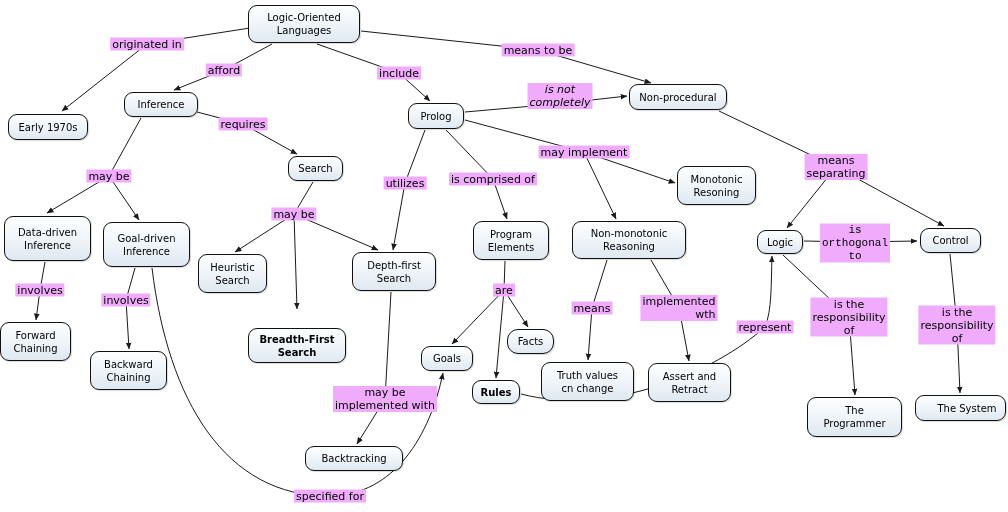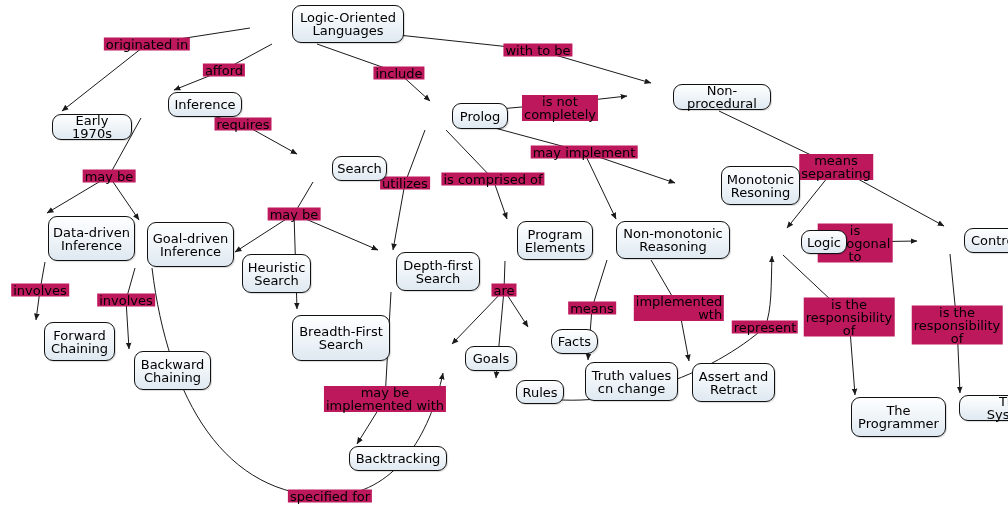--- a/index.html
+++ b/index.html
@@ -24,33 +24,32 @@
   .node {
     position: absolute;
     box-sizing: border-box;
     display: flex;
     align-items: center;
     justify-content: center;
     text-align: center;
     border: 1px solid #111111;
     border-radius: 9px;
     background: linear-gradient(180deg, #feffff 0%, #ecf2f7 60%, #dfe9f1 100%);
-    font-size: 13px;
+    font-size: 10px;
     line-height: 13px;
     color: #000000;
     white-space: pre-line;
     padding: 2px 3px;
     box-shadow: 1px 1px 1px rgba(0,0,0,0.15);
-    margin-left: 44px;
   }
   .link-label {
     position: absolute;
     transform: translate(-50%, -50%);
-    background: #be185d;
-    font-size: 13px;
+    background: #f0abfc;
+    font-size: 11px;
     line-height: 13px;
     color: #000000;
     white-space: pre-line;
     text-align: center;
     padding: 0 2px;
   }
 </style>
 </head>
 <body>
 
@@ -136,32 +135,32 @@
     <path class="edge" d="M 521 394 C 610 417 715 372 765 327"></path>
     <path class="edge" marker-end="url(#arrow)" d="M 765 327 C 772 310 771 285 772 256"></path>
 
     <path class="edge" d="M 152 268 C 168 400 225 497 330 496"></path>
     <path class="edge" marker-end="url(#arrow)" d="M 330 496 C 395 495 430 435 443 373"></path>
   </svg>
 
   <div class="link-label" style="left:147px; top:44px;">originated in</div>
   <div class="link-label" style="left:224px; top:70px;">afford</div>
   <div class="link-label" style="left:399px; top:73px;">include</div>
-  <div class="link-label" style="left:538px; top:50px;">with to be</div>
+  <div class="link-label" style="left:538px; top:50px;">means to be</div>
   <div class="link-label" style="left:243px; top:124px;">requires</div>
-  <div class="link-label" style="left:560px; top:108px;">is not
+  <div class="link-label" style="left:560px; top:96px;font-style:italic;">is not
 completely</div>
   <div class="link-label" style="left:109px; top:176px;">may be</div>
   <div class="link-label" style="left:405px; top:183px;">utilizes</div>
   <div class="link-label" style="left:493px; top:179px;">is comprised of</div>
   <div class="link-label" style="left:584px; top:152px;">may implement</div>
   <div class="link-label" style="left:836px; top:167px;">means
 separating</div>
   <div class="link-label" style="left:294px; top:214px;">may be</div>
-  <div class="link-label" style="left:855px; top:243px;">is
+  <div class="link-label" style="left:855px; top:243px;font-family:Liberation Mono, monospace;">is
 orthogonal
 to</div>
   <div class="link-label" style="left:40px;  top:290px;">involves</div>
   <div class="link-label" style="left:126px; top:300px;">involves</div>
   <div class="link-label" style="left:504px; top:290px;">are</div>
   <div class="link-label" style="left:592px; top:308px;">means</div>
   <div class="link-label" style="left:679px; top:308px;text-align:right;">implemented
 wth</div>
   <div class="link-label" style="left:765px; top:327px;">represent</div>
   <div class="link-label" style="left:849px; top:317px;">is the
@@ -182,37 +181,37 @@
   <div class="node" style="left:408px; top:103px; width:56px;  height:26px;">Prolog</div>
   <div class="node" style="left:629px; top:84px;  width:98px; height:26px;text-align:center;">Non-procedural</div>
   <div class="node" style="left:677px; top:166px; width:79px;  height:39px;">Monotonic
 Resoning</div>
   <div class="node" style="left:4px;   top:216px; width:87px;  height:45px;">Data-driven
 Inference</div>
   <div class="node" style="left:103px; top:222px; width:87px;  height:45px;">Goal-driven
 Inference</div>
   <div class="node" style="left:198px; top:254px; width:69px;  height:39px;">Heuristic
 Search</div>
-  <div class="node" style="left:248px; top:315px; width:98px;  height:46px;">Breadth-First
+  <div class="node" style="left:248px; top:328px; width:98px;  height:35px;font-weight:bold;">Breadth-First
 Search</div>
   <div class="node" style="left:352px; top:252px; width:84px;  height:39px;">Depth-first
 Search</div>
   <div class="node" style="left:473px; top:221px; width:76px;  height:39px;">Program
 Elements</div>
   <div class="node" style="left:572px; top:221px; width:114px; height:38px;">Non-monotonic
 Reasoning</div>
   <div class="node" style="left:757px; top:230px; width:46px;  height:24px;">Logic</div>
   <div class="node" style="left:920px; top:228px; width:61px;  height:25px;">Control</div>
   <div class="node" style="left:0px;   top:322px; width:71px;  height:39px;">Forward
 Chaining</div>
   <div class="node" style="left:90px;  top:351px; width:77px;  height:39px;">Backward
 Chaining</div>
   <div class="node" style="left:421px; top:346px; width:52px;  height:25px;">Goals</div>
   <div class="node" style="left:507px; top:329px; width:47px;  height:25px;border-radius:11px;">Facts</div>
-  <div class="node" style="left:472px; top:380px; width:48px;  height:24px;">Rules</div>
+  <div class="node" style="left:472px; top:380px; width:48px;  height:24px;font-weight:bold;">Rules</div>
   <div class="node" style="left:541px; top:362px; width:93px;  height:39px;">Truth values
 cn change</div>
   <div class="node" style="left:648px; top:363px; width:83px;  height:39px;">Assert and
 Retract</div>
   <div class="node" style="left:305px; top:446px; width:98px;  height:25px;">Backtracking</div>
   <div class="node" style="left:807px; top:397px; width:95px;  height:40px;">The
 Programmer</div>
   <div class="node" style="left:915px; top:395px; width:91px;  height:26px;padding-left:16px;">The System</div>
 
 </div>

